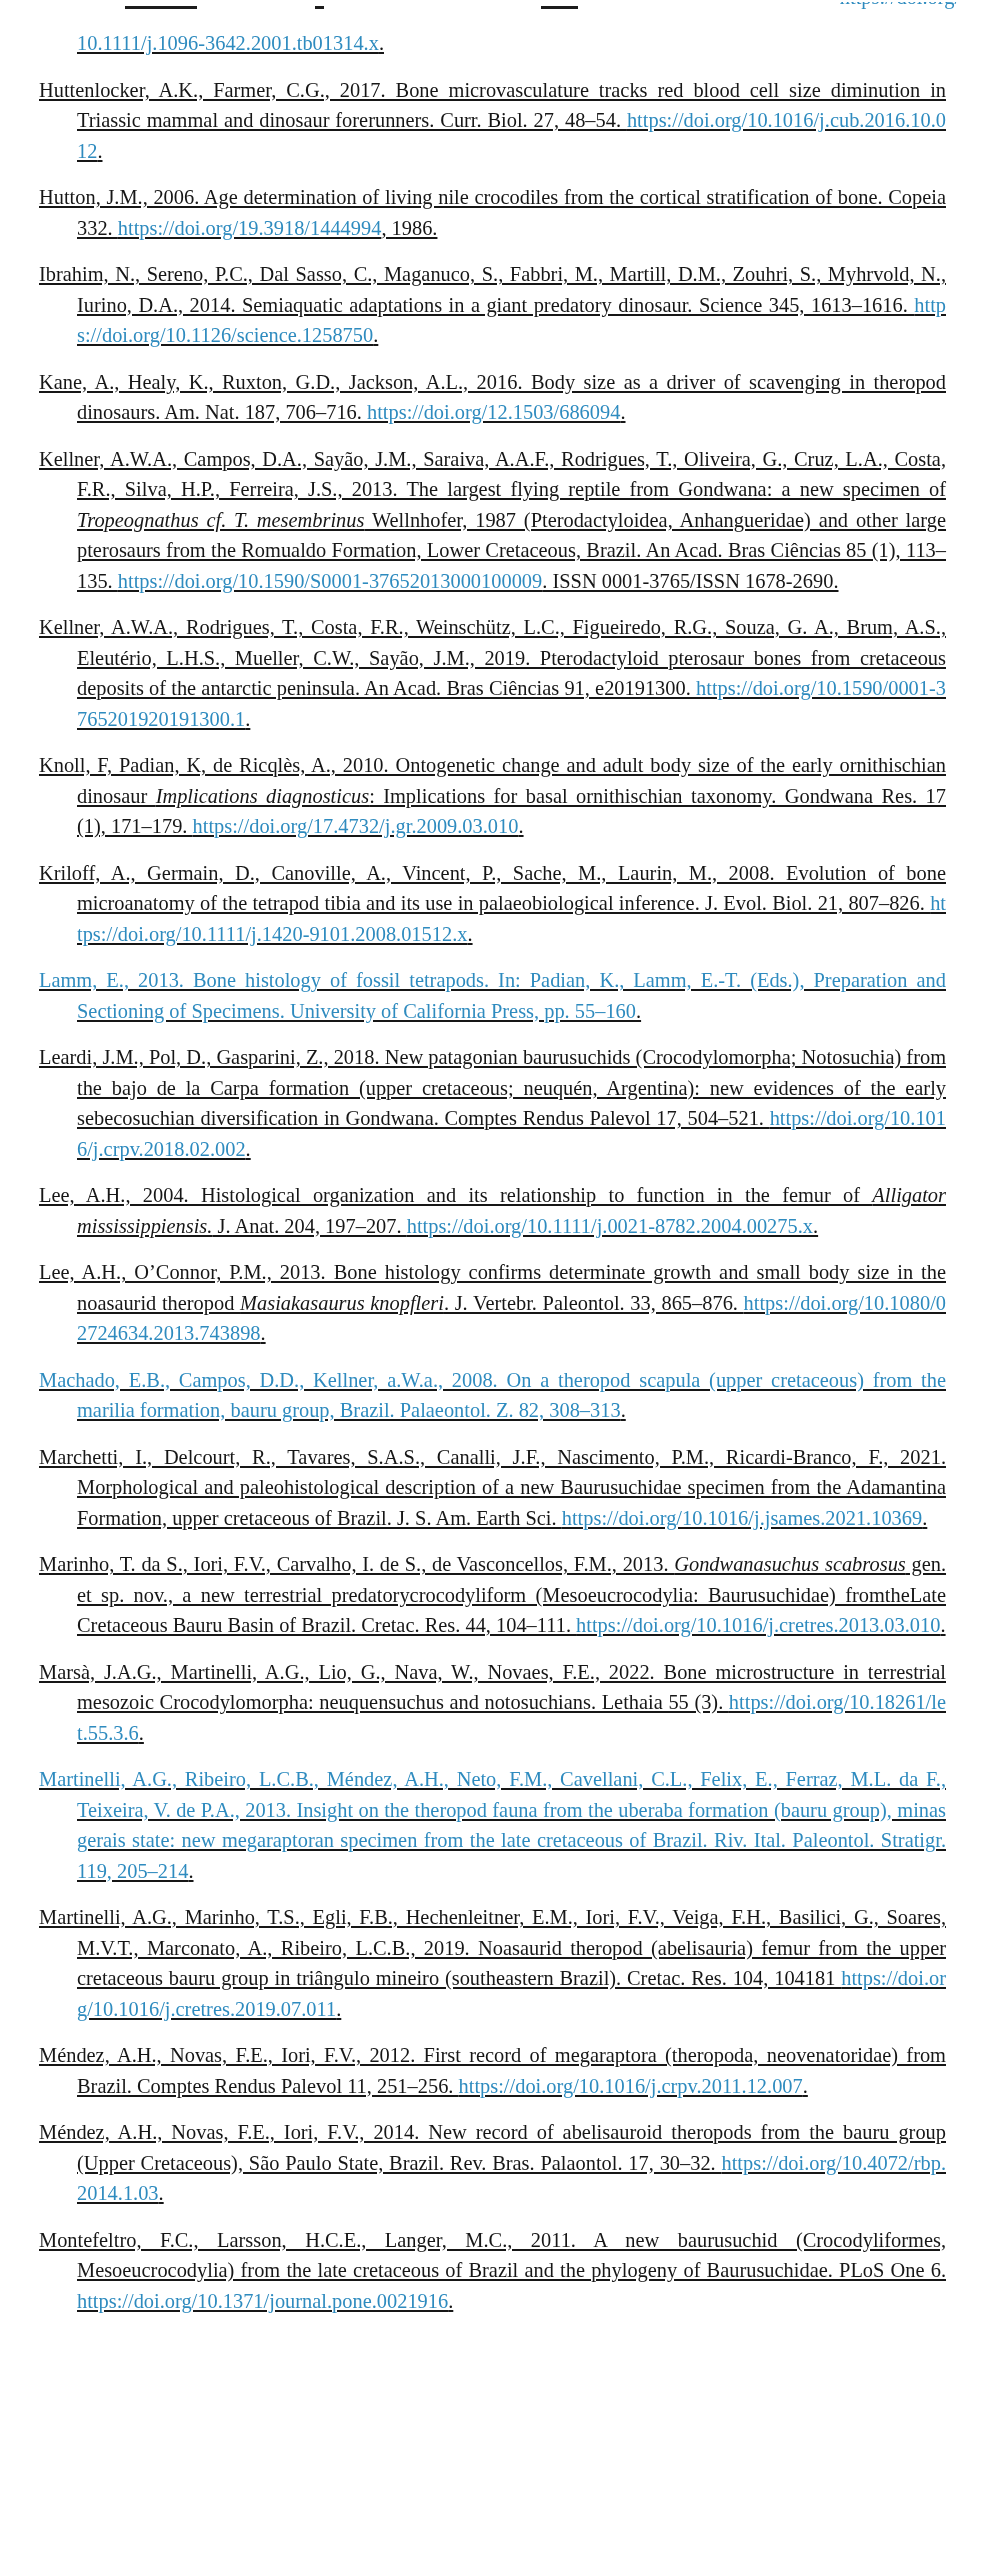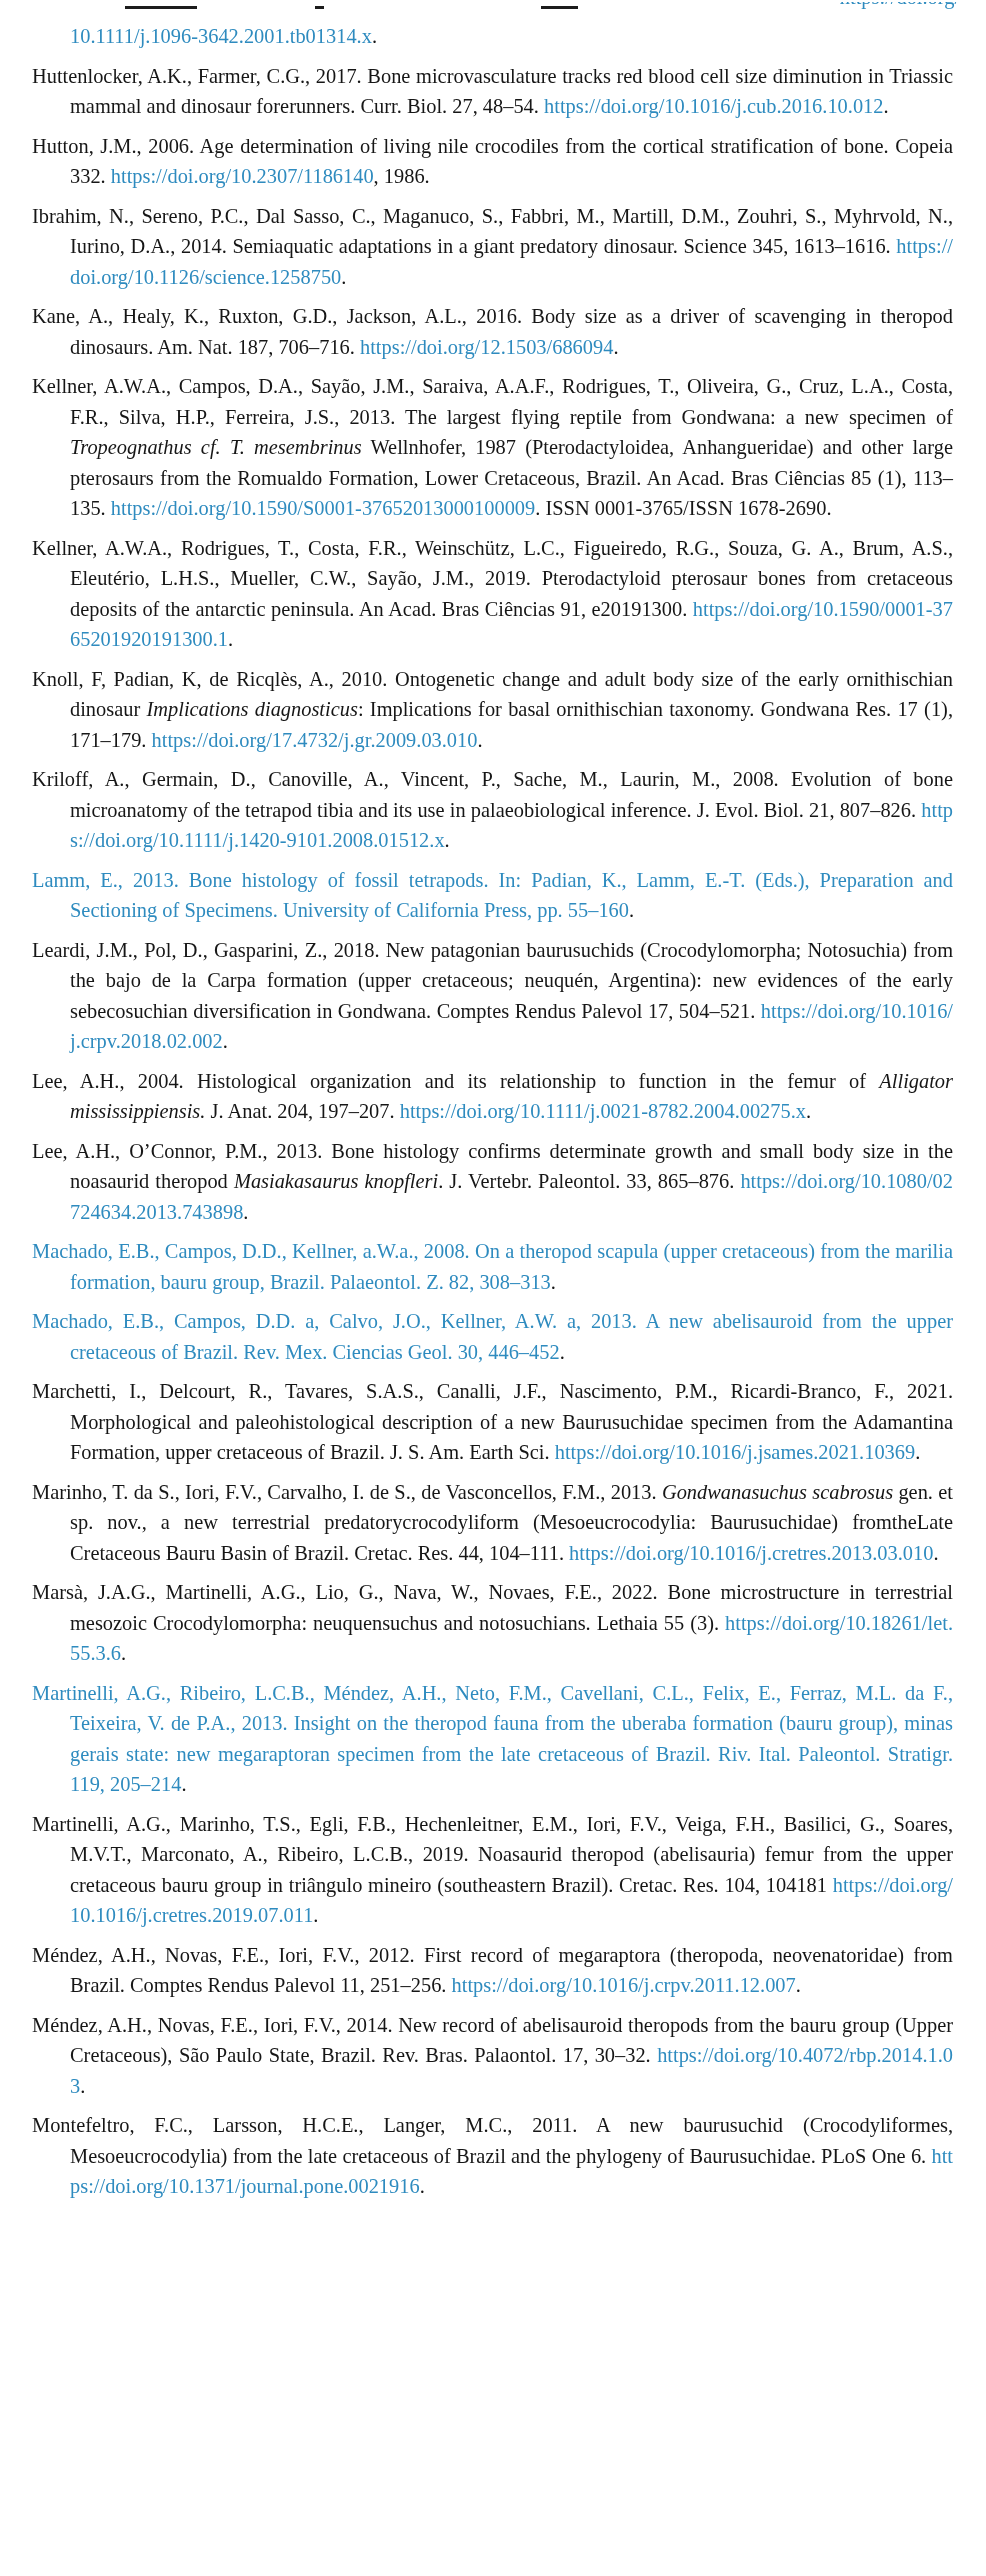--- a/index.html
+++ b/index.html
@@ -10,23 +10,24 @@
     overflow: hidden;
     background: #ffffff;
     padding: 1.9px 24px 0 23px;
     font-family: "Liberation Serif", "DejaVu Serif", serif;
     font-size: 20.4px;
     line-height: 30.5px;
     color: #161616;
     text-align: justify;
   }
   .ref {
-    margin: 9px;
+    margin: 16px;
     padding-left: 38px;
     text-indent: -38px;
+    text-decoration: underline;
   }
   .ref.cont {
     text-indent: 0;
   }
   .lnk {
     color: #2e8bbf;
     text-decoration: none;
     cursor: pointer;
   }
   .lnk.brk { word-break: break-all; }
@@ -59,33 +60,32 @@
   <div class="clipped">
     <span class="dash" style="left:102px; width:72px;"></span>
     <span class="dash" style="left:292px; width:9.3px;"></span>
     <span class="dash" style="left:518px; width:37px;"></span>
     <a class="lnk clipped-link">https://doi.org/</a>
   </div>
 
   <div id="ref-list">
       <p class="ref cont"><a class="lnk brk" href="#">10.1111/j.1096-3642.2001.tb01314.x</a><span>.</span></p>
       <p class="ref"><span>Huttenlocker, A.K., Farmer, C.G., 2017. Bone microvasculature tracks red blood cell size diminution in Triassic mammal and dinosaur forerunners. Curr. Biol. 27, 48–54. </span><a class="lnk brk" href="#">https://doi.org/10.1016/j.cub.2016.10.012</a><span>.</span></p>
-      <p class="ref"><span>Hutton, J.M., 2006. Age determination of living nile crocodiles from the cortical stratification of bone. Copeia 332. </span><a class="lnk brk" href="#">https://doi.org/10.2307/1186140</a><span>, 1986.</span></p>
+      <p class="ref"><span>Hutton, J.M., 2006. Age determination of living nile crocodiles from the cortical stratification of bone. Copeia 332. </span><a class="lnk brk" href="#">https://doi.org/19.3918/1444994</a><span>, 1986.</span></p>
       <p class="ref"><span>Ibrahim, N., Sereno, P.C., Dal Sasso, C., Maganuco, S., Fabbri, M., Martill, D.M., Zouhri, S., Myhrvold, N., Iurino, D.A., 2014. Semiaquatic adaptations in a giant predatory dinosaur. Science 345, 1613–1616. </span><a class="lnk brk" href="#">https://doi.org/10.1126/science.1258750</a><span>.</span></p>
       <p class="ref"><span>Kane, A., Healy, K., Ruxton, G.D., Jackson, A.L., 2016. Body size as a driver of scavenging in theropod dinosaurs. Am. Nat. 187, 706–716. </span><a class="lnk brk" href="#">https://doi.org/12.1503/686094</a><span>.</span></p>
       <p class="ref"><span>Kellner, A.W.A., Campos, D.A., Sayão, J.M., Saraiva, A.A.F., Rodrigues, T., Oliveira, G., Cruz, L.A., Costa, F.R., Silva, H.P., Ferreira, J.S., 2013. The largest flying reptile from Gondwana: a new specimen of </span><span class="it">Tropeognathus cf. T. mesembrinus</span><span> Wellnhofer, 1987 (Pterodactyloidea, Anhangueridae) and other large pterosaurs from the Romualdo Formation, Lower Cretaceous, Brazil. An Acad. Bras Ciências 85 (1), 113–135. </span><a class="lnk brk" href="#">https://doi.org/10.1590/S0001-37652013000100009</a><span>. ISSN 0001-3765/ISSN 1678-2690.</span></p>
       <p class="ref"><span>Kellner, A.W.A., Rodrigues, T., Costa, F.R., Weinschütz, L.C., Figueiredo, R.G., Souza, G. A., Brum, A.S., Eleutério, L.H.S., Mueller, C.W., Sayão, J.M., 2019. Pterodactyloid pterosaur bones from cretaceous deposits of the antarctic peninsula. An Acad. Bras Ciências 91, e20191300. </span><a class="lnk brk" href="#">https://doi.org/10.1590/0001-3765201920191300.1</a><span>.</span></p>
       <p class="ref"><span>Knoll, F, Padian, K, de Ricqlès, A., 2010. Ontogenetic change and adult body size of the early ornithischian dinosaur </span><span class="it">Implications diagnosticus</span><span>: Implications for basal ornithischian taxonomy. Gondwana Res. 17 (1), 171–179. </span><a class="lnk brk" href="#">https://doi.org/17.4732/j.gr.2009.03.010</a><span>.</span></p>
       <p class="ref"><span>Kriloff, A., Germain, D., Canoville, A., Vincent, P., Sache, M., Laurin, M., 2008. Evolution of bone microanatomy of the tetrapod tibia and its use in palaeobiological inference. J. Evol. Biol. 21, 807–826. </span><a class="lnk brk" href="#">https://doi.org/10.1111/j.1420-9101.2008.01512.x</a><span>.</span></p>
       <p class="ref"><a class="lnk" href="#">Lamm, E., 2013. Bone histology of fossil tetrapods. In: Padian, K., Lamm, E.-T. (Eds.), Preparation and Sectioning of Specimens. University of California Press, pp. 55–160</a><span>.</span></p>
       <p class="ref"><span>Leardi, J.M., Pol, D., Gasparini, Z., 2018. New patagonian baurusuchids (Crocodylomorpha; Notosuchia) from the bajo de la Carpa formation (upper cretaceous; neuquén, Argentina): new evidences of the early sebecosuchian diversification in Gondwana. Comptes Rendus Palevol 17, 504–521. </span><a class="lnk brk" href="#">https://doi.org/10.1016/j.crpv.2018.02.002</a><span>.</span></p>
       <p class="ref"><span>Lee, A.H., 2004. Histological organization and its relationship to function in the femur of </span><span class="it">Alligator mississippiensis.</span><span> J. Anat. 204, 197–207. </span><a class="lnk brk" href="#">https://doi.org/10.1111/j.0021-8782.2004.00275.x</a><span>.</span></p>
       <p class="ref"><span>Lee, A.H., O’Connor, P.M., 2013. Bone histology confirms determinate growth and small body size in the noasaurid theropod </span><span class="it">Masiakasaurus knopfleri</span><span>. J. Vertebr. Paleontol. 33, 865–876. </span><a class="lnk brk" href="#">https://doi.org/10.1080/02724634.2013.743898</a><span>.</span></p>
       <p class="ref"><a class="lnk" href="#">Machado, E.B., Campos, D.D., Kellner, a.W.a., 2008. On a theropod scapula (upper cretaceous) from the marilia formation, bauru group, Brazil. Palaeontol. Z. 82, 308–313</a><span>.</span></p>
-      <p class="ref"><a class="lnk" href="#">Machado, E.B., Campos, D.D. a, Calvo, J.O., Kellner, A.W. a, 2013. A new abelisauroid from the upper cretaceous of Brazil. Rev. Mex. Ciencias Geol. 30, 446–452</a><span>.</span></p>
       <p class="ref"><span>Marchetti, I., Delcourt, R., Tavares, S.A.S., Canalli, J.F., Nascimento, P.M., Ricardi-Branco, F., 2021. Morphological and paleohistological description of a new Baurusuchidae specimen from the Adamantina Formation, upper cretaceous of Brazil. J. S. Am. Earth Sci. </span><a class="lnk brk" href="#">https://doi.org/10.1016/j.jsames.2021.10369</a><span>.</span></p>
       <p class="ref"><span>Marinho, T. da S., Iori, F.V., Carvalho, I. de S., de Vasconcellos, F.M., 2013. </span><span class="it">Gondwanasuchus scabrosus</span><span> gen. et sp. nov., a new terrestrial predatorycrocodyliform (Mesoeucrocodylia: Baurusuchidae) fromtheLate Cretaceous Bauru Basin of Brazil. Cretac. Res. 44, 104–111. </span><a class="lnk brk" href="#">https://doi.org/10.1016/j.cretres.2013.03.010</a><span>.</span></p>
       <p class="ref"><span>Marsà, J.A.G., Martinelli, A.G., Lio, G., Nava, W., Novaes, F.E., 2022. Bone microstructure in terrestrial mesozoic Crocodylomorpha: neuquensuchus and notosuchians. Lethaia 55 (3). </span><a class="lnk brk" href="#">https://doi.org/10.18261/let.55.3.6</a><span>.</span></p>
       <p class="ref"><a class="lnk" href="#">Martinelli, A.G., Ribeiro, L.C.B., Méndez, A.H., Neto, F.M., Cavellani, C.L., Felix, E., Ferraz, M.L. da F., Teixeira, V. de P.A., 2013. Insight on the theropod fauna from the uberaba formation (bauru group), minas gerais state: new megaraptoran specimen from the late cretaceous of Brazil. Riv. Ital. Paleontol. Stratigr. 119, 205–214</a><span>.</span></p>
       <p class="ref"><span>Martinelli, A.G., Marinho, T.S., Egli, F.B., Hechenleitner, E.M., Iori, F.V., Veiga, F.H., Basilici, G., Soares, M.V.T., Marconato, A., Ribeiro, L.C.B., 2019. Noasaurid theropod (abelisauria) femur from the upper cretaceous bauru group in triângulo mineiro (southeastern Brazil). Cretac. Res. 104, 104181 </span><a class="lnk brk" href="#">https://doi.org/10.1016/j.cretres.2019.07.011</a><span>.</span></p>
       <p class="ref"><span>Méndez, A.H., Novas, F.E., Iori, F.V., 2012. First record of megaraptora (theropoda, neovenatoridae) from Brazil. Comptes Rendus Palevol 11, 251–256. </span><a class="lnk brk" href="#">https://doi.org/10.1016/j.crpv.2011.12.007</a><span>.</span></p>
       <p class="ref"><span>Méndez, A.H., Novas, F.E., Iori, F.V., 2014. New record of abelisauroid theropods from the bauru group (Upper Cretaceous), São Paulo State, Brazil. Rev. Bras. Palaontol. 17, 30–32. </span><a class="lnk brk" href="#">https://doi.org/10.4072/rbp.2014.1.03</a><span>.</span></p>
       <p class="ref"><span>Montefeltro, F.C., Larsson, H.C.E., Langer, M.C., 2011. A new baurusuchid (Crocodyliformes, Mesoeucrocodylia) from the late cretaceous of Brazil and the phylogeny of Baurusuchidae. PLoS One 6. </span><a class="lnk brk" href="#">https://doi.org/10.1371/journal.pone.0021916</a><span>.</span></p>
     </div>
 

